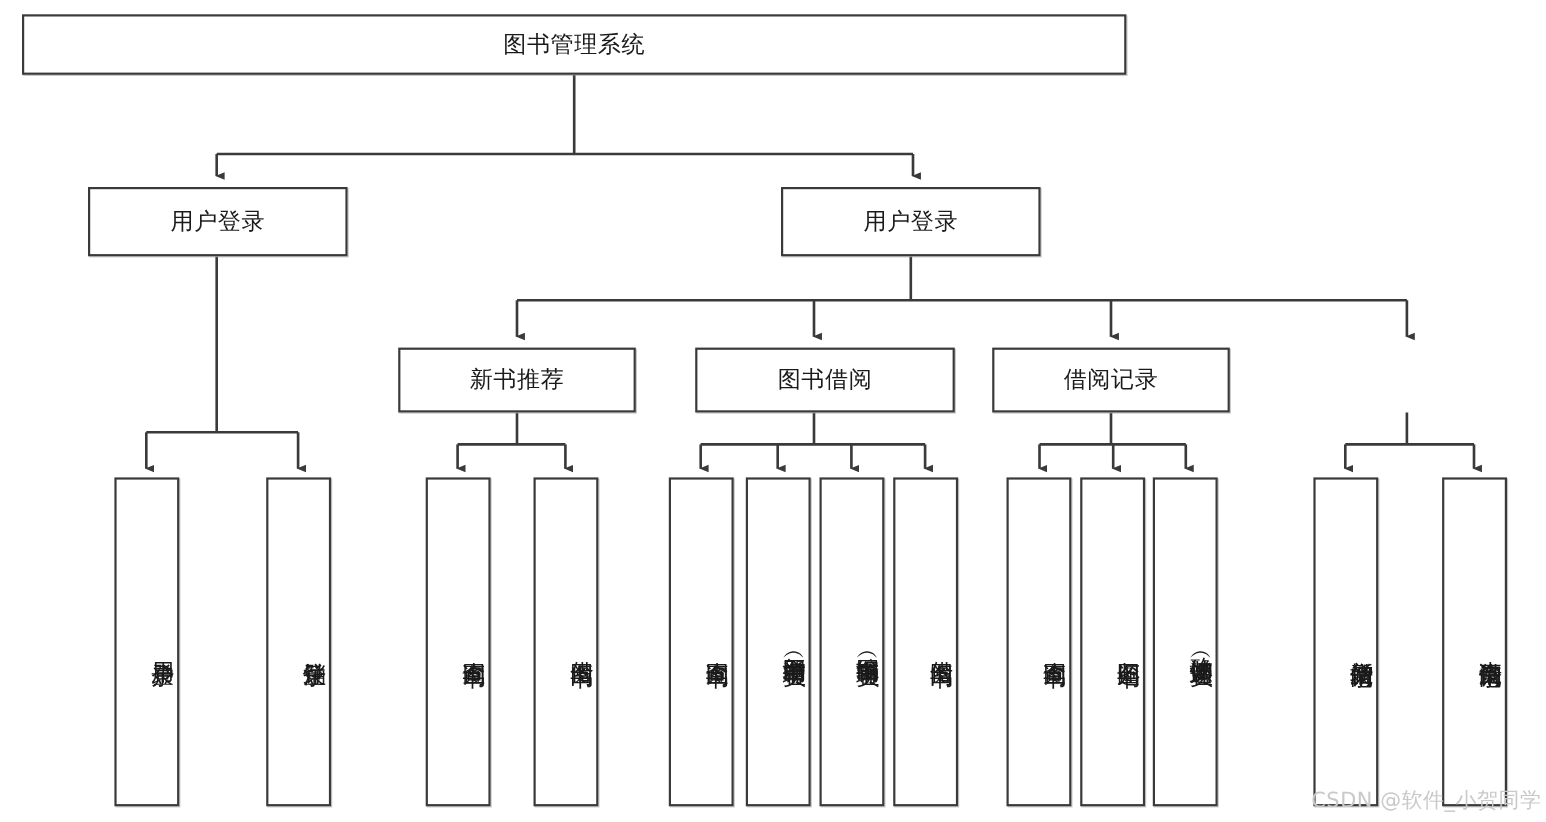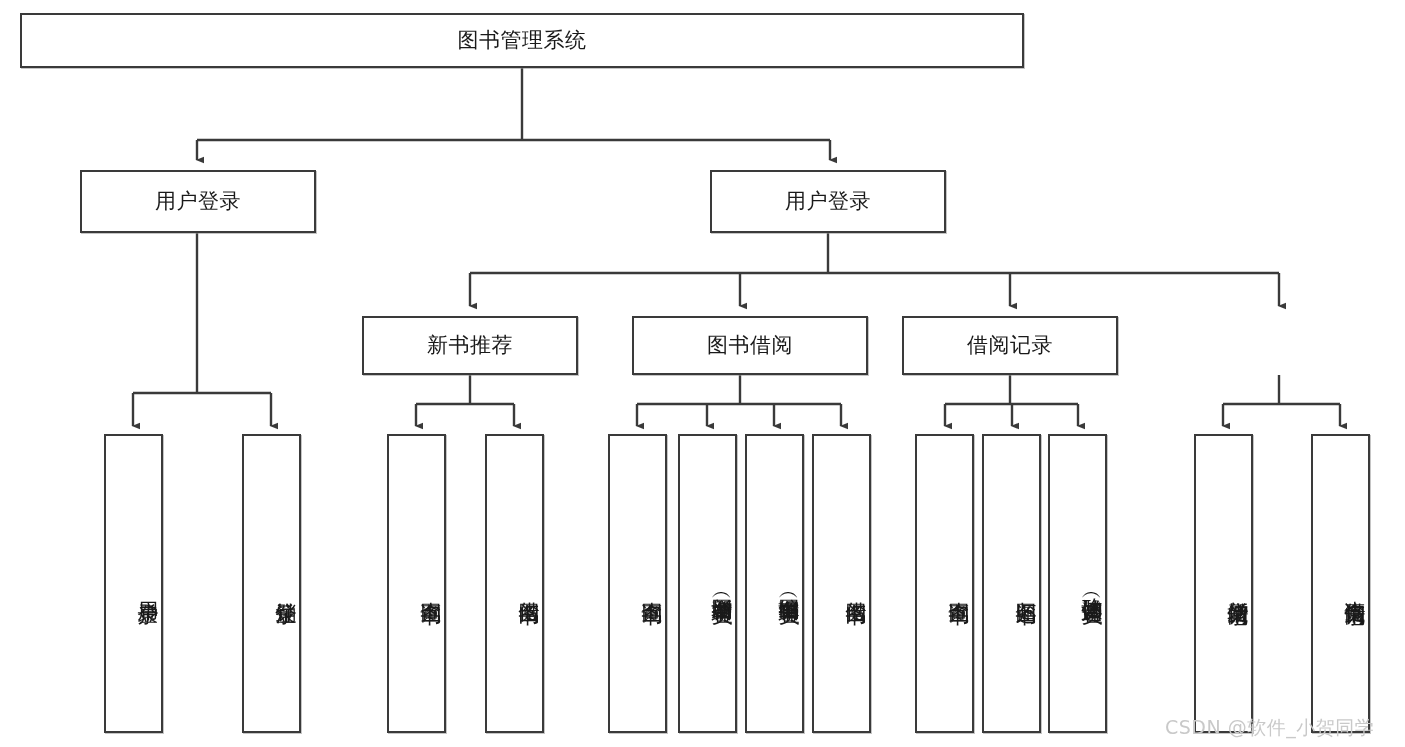--- a/index.html
+++ b/index.html
@@ -141,15 +141,15 @@
   <div class="node node-v tall-text" style="left:745px;top:434px;width:59px;height:299px;">编辑图书（管理员）</div>
   <div class="node node-v" style="left:812px;top:434px;width:59px;height:299px;">借阅图书</div>
 
   <div class="node node-v" style="left:915px;top:434px;width:59px;height:299px;">查询图书</div>
   <div class="node node-v" style="left:982px;top:434px;width:59px;height:299px;">归还图书</div>
   <div class="node node-v tall-text" style="left:1048px;top:434px;width:59px;height:299px;">确认归还（管理员）</div>
 
   <div class="node node-v" style="left:1194px;top:434px;width:59px;height:299px;">新增借阅记录</div>
   <div class="node node-v" style="left:1311px;top:434px;width:59px;height:299px;">查询借阅记录</div>
 
-  <div class="watermark" style="left:1165px;top:715px;">CSDN @软件_小贺同学</div>
+  <div class="watermark" style="left:1192px;top:715px;">CSDN @软件_小贺同学</div>
 
 </div>
 
 </body></html>

